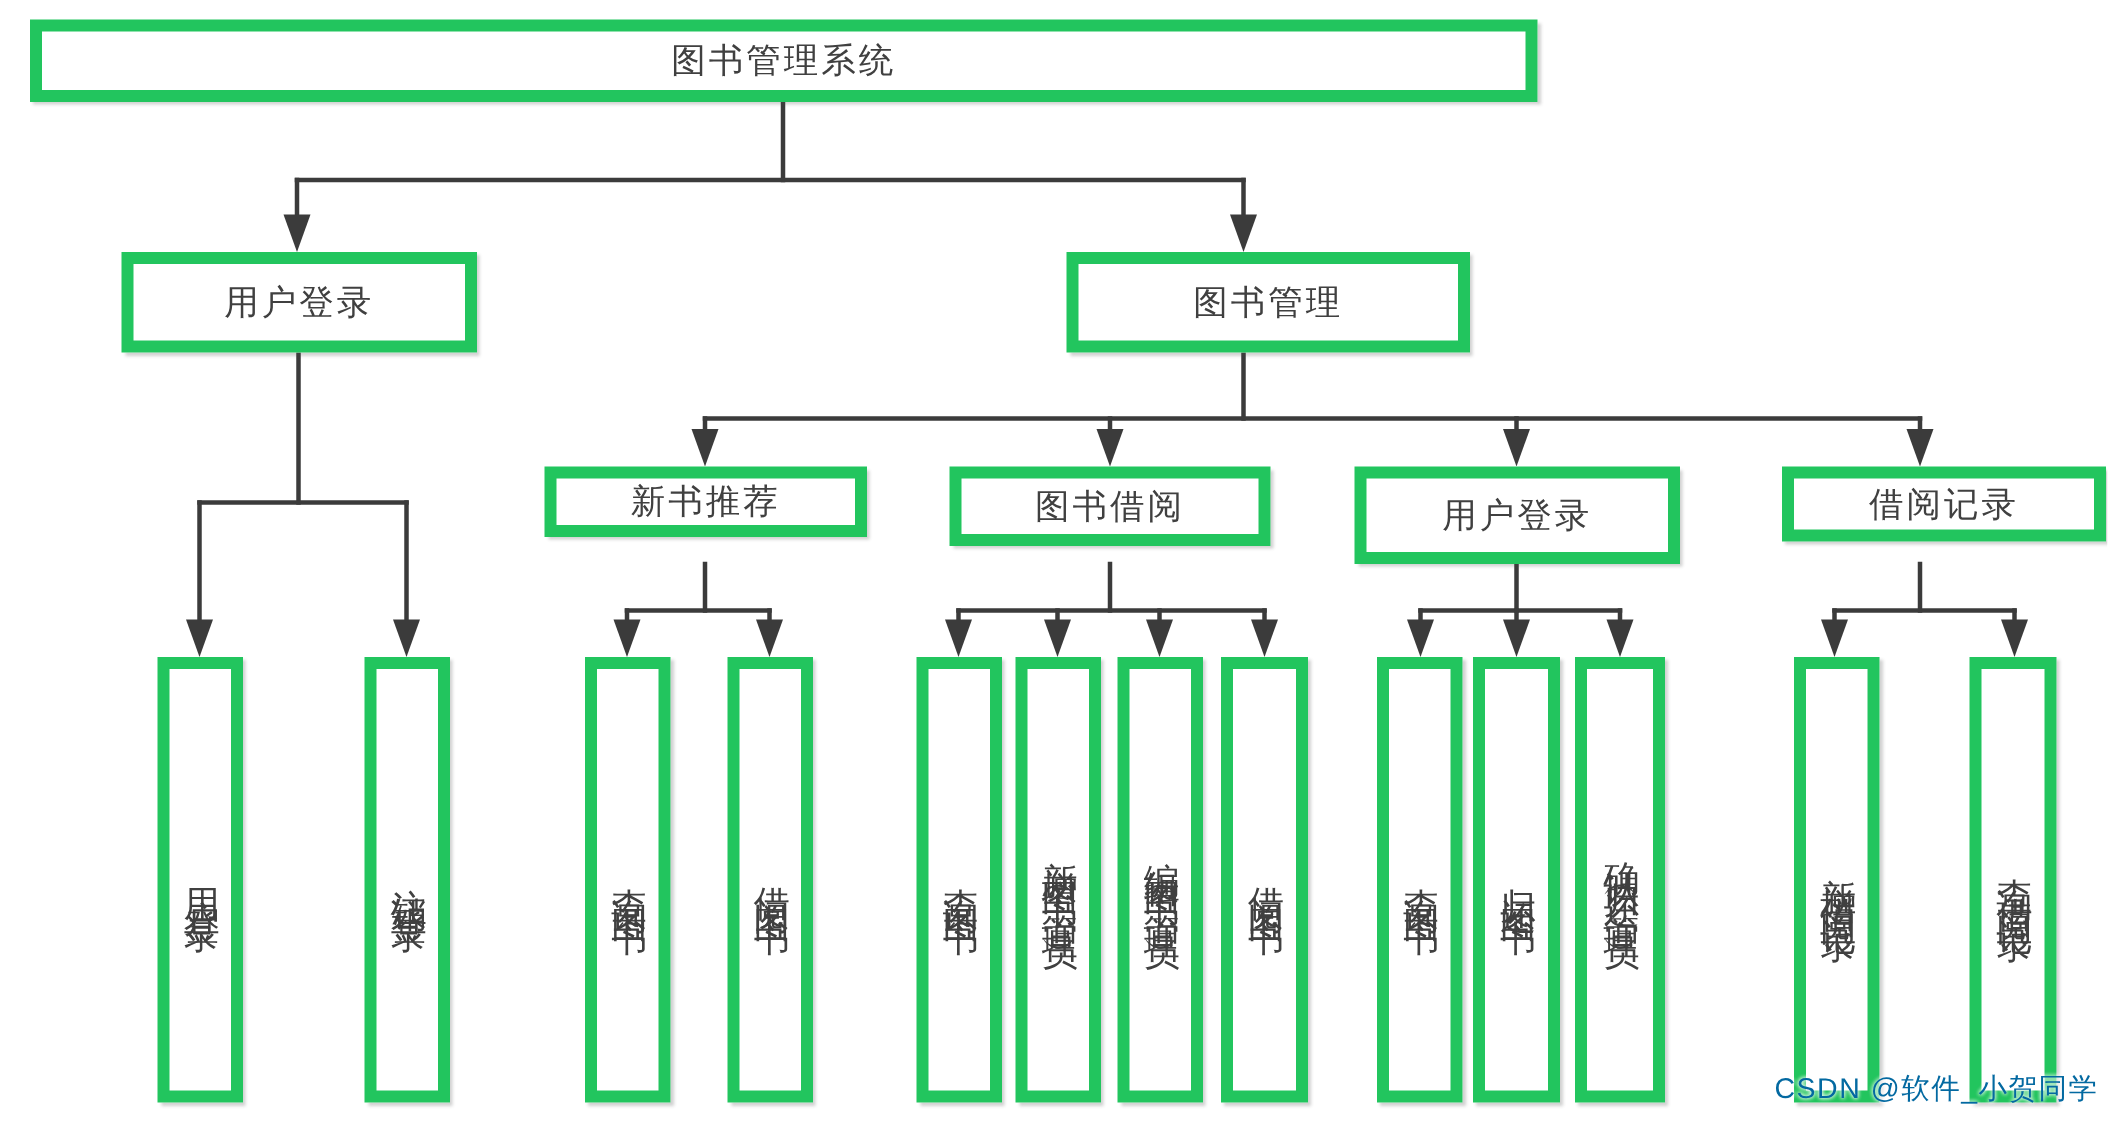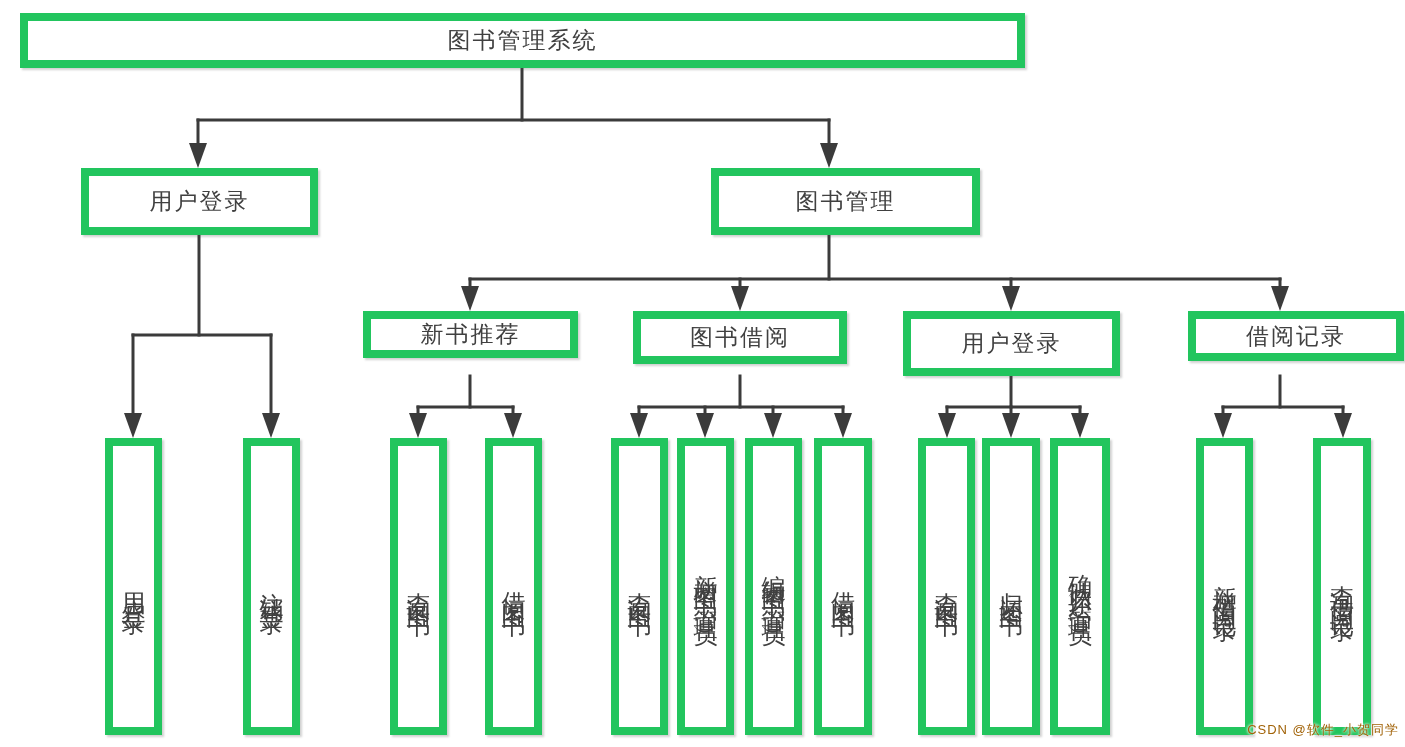--- a/index.html
+++ b/index.html
@@ -36,22 +36,22 @@
     writing-mode: vertical-rl;
     text-orientation: mixed;
     font-size: 24px;
     line-height: 1;
     letter-spacing: 7px;
     white-space: nowrap;
   }
   .watermark {
     position: absolute;
     right: 6px; bottom: 8px;
-    font-size: 13px;
-    color: #a16207;
+    font-size: 19px;
+    color: #0369a1;
     letter-spacing: 1px;
     text-shadow: 0 0 3px #ffffff, 0 0 3px #ffffff;
     z-index: 3;
     white-space: nowrap;
   }
 </style>
 </head>
 <body>
 
 <div class="stage">

